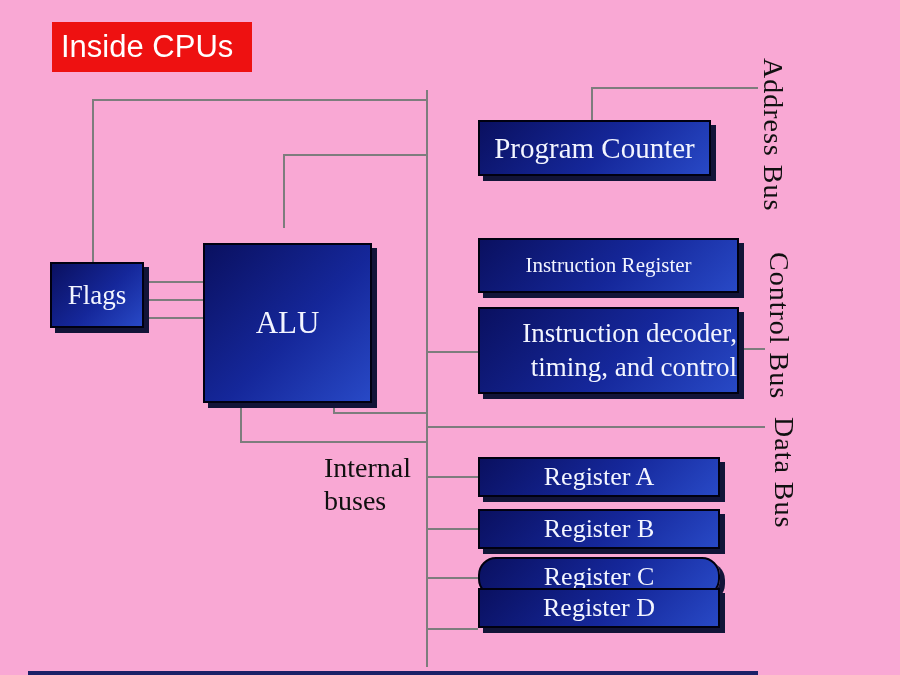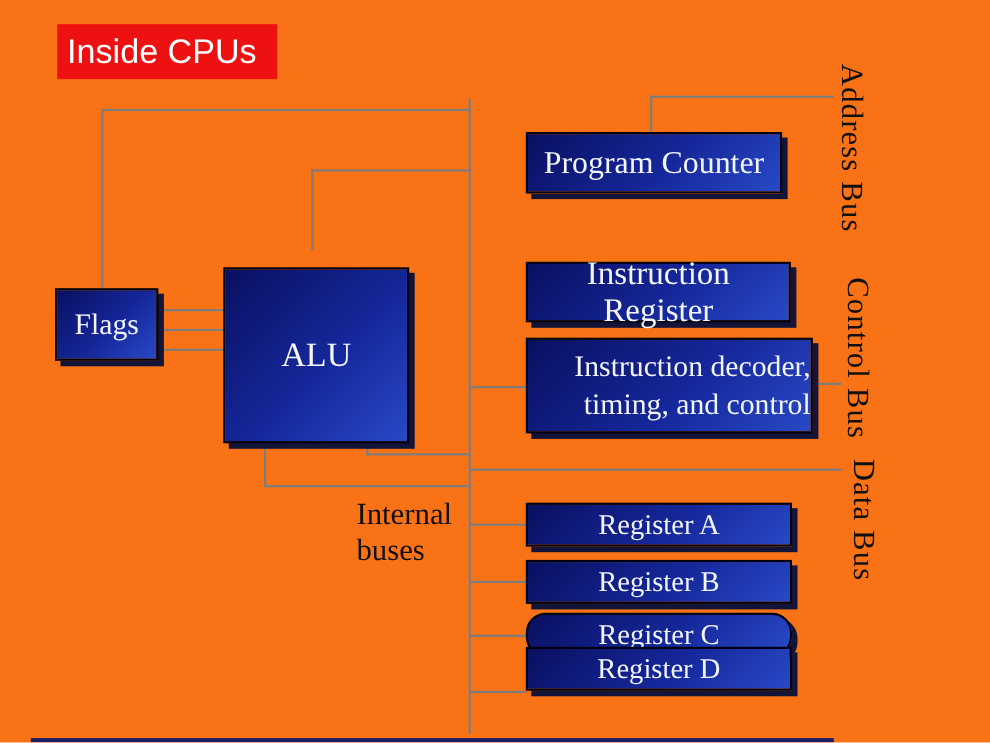--- a/index.html
+++ b/index.html
@@ -1,19 +1,19 @@
 <!DOCTYPE html>
 <html><head>
 <meta charset="utf-8">
 <style>
   html, body { margin: 0; padding: 0; background: #ffffff; }
   #canvas {
     position: relative;
     width: 900px; height: 675px;
-    background: #f97316;
+    background: #f9a8d4;
     overflow: hidden;
     font-family: "Liberation Serif", serif;
   }
   .title-banner {
     position: absolute; left: 52px; top: 22px;
     width: 200px; height: 50px;
     background: #ee1111;
     color: #ffffff;
     font-family: "Liberation Sans", sans-serif;
     font-size: 31px;
@@ -27,21 +27,21 @@
     background: linear-gradient(135deg, #0a1060 0%, #15279a 55%, #2849c6 100%);
     border: 2px solid #000010;
     box-shadow: 5px 5px 0 #121438;
     color: #f3f5ff;
     display: flex; align-items: center; justify-content: center;
     text-align: center;
   }
   .box-flags   { left: 50px;  top: 262px; width: 94px;  height: 66px;  font-size: 27px; }
   .box-alu     { left: 203px; top: 227px; width: 169px; height: 160px; font-size: 31px; margin-top: 16px; }
   .box-pc      { left: 478px; top: 120px; width: 233px; height: 56px;  font-size: 29px; }
-  .box-ir      { left: 478px; top: 238px; width: 241px; height: 55px;  font-size: 30px; align-items: center; }
+  .box-ir      { left: 478px; top: 238px; width: 261px; height: 55px;  font-size: 21px; align-items: center; }
   .box-decoder {
     left: 478px; top: 307px; width: 261px; height: 87px; font-size: 27px;
     flex-direction: column; align-items: flex-end; justify-content: center;
     padding-left: 14px; text-align: left; line-height: 1.25;
   }
   .box-reg { left: 478px; width: 242px; height: 40px; font-size: 26px; }
   .box-reg-a { top: 457px; }
   .box-reg-b { top: 509px; }
   .box-reg-c { top: 557px; border-radius: 18px; }
   .box-reg-d { top: 588px; }

